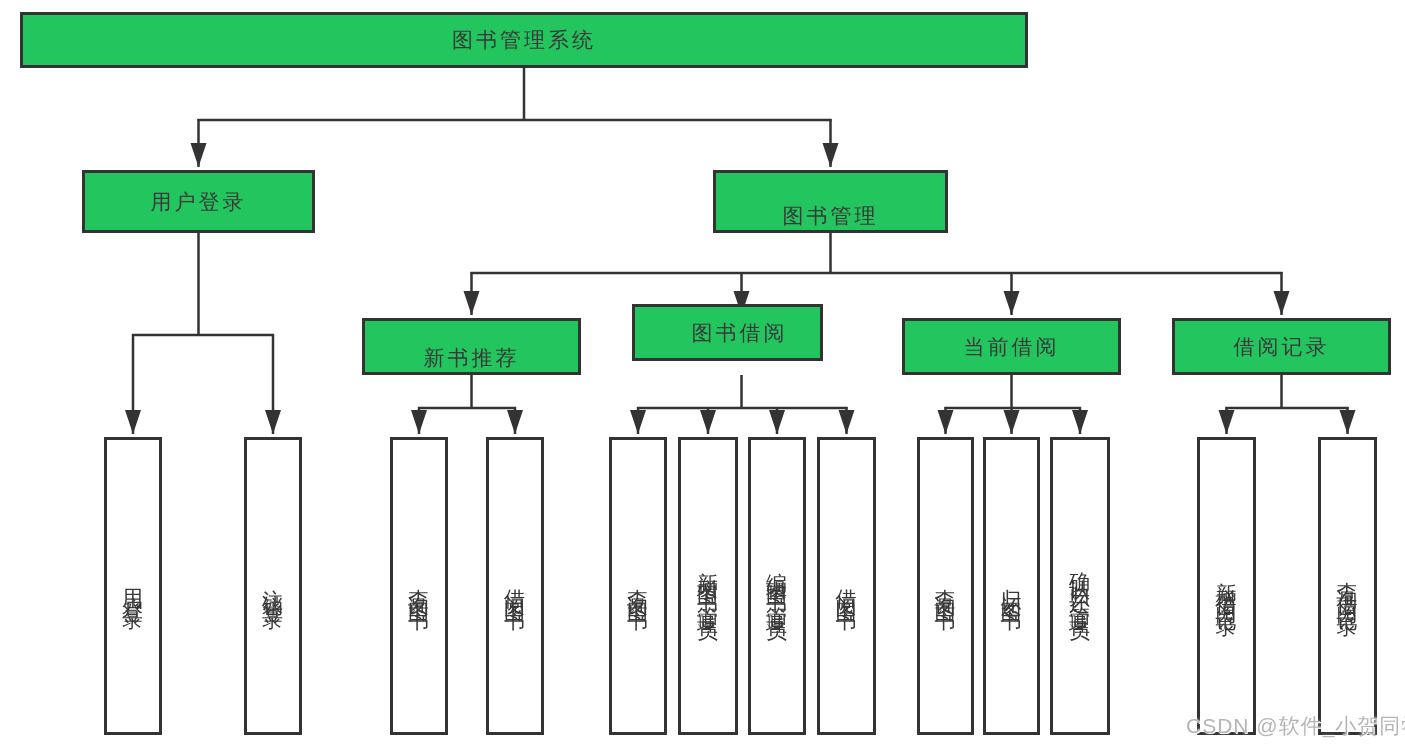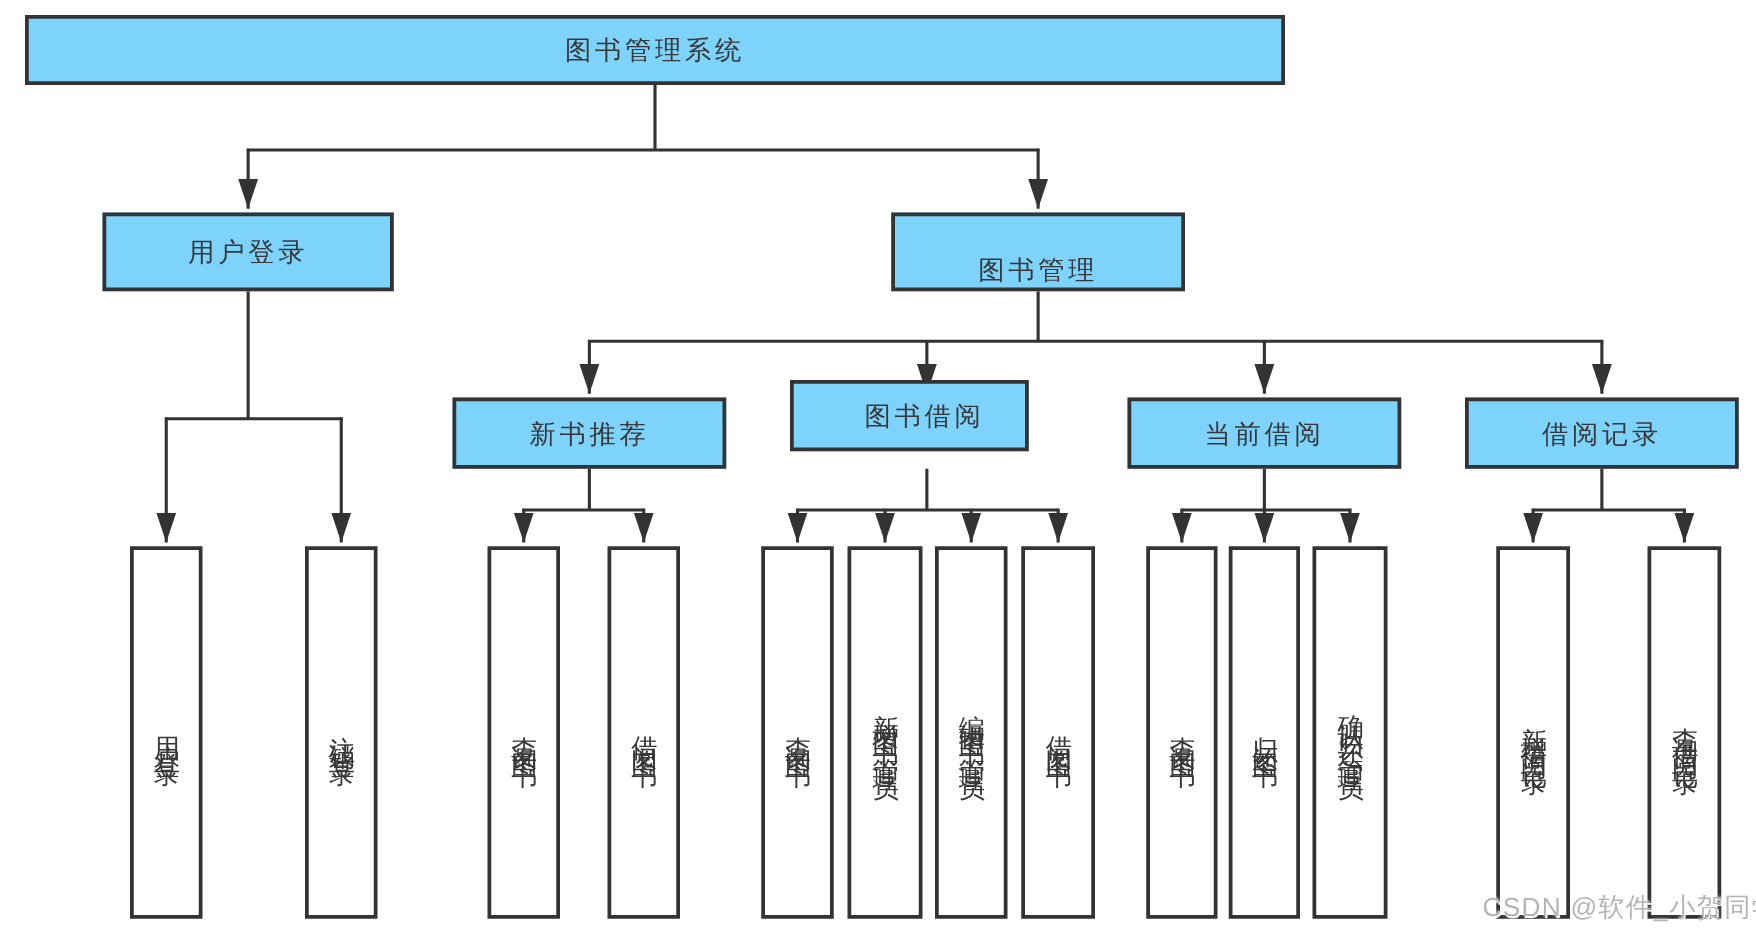--- a/index.html
+++ b/index.html
@@ -18,21 +18,21 @@
   #connectors {
     position: absolute;
     left: 0; top: 0;
     width: 1405px;
     height: 747px;
   }
   .node {
     position: absolute;
     box-sizing: border-box;
     border: 3px solid #333333;
-    background: #7dd3fc;
+    background: #22c55e;
     display: flex;
     align-items: center;
     justify-content: center;
     color: #383838;
     font-size: 21px;
     letter-spacing: 3px;
     z-index: 2;
   }
   .node span { white-space: nowrap; }
   .leaf {
@@ -127,21 +127,21 @@
     <span>图书管理系统</span>
   </div>
 
   <div class="node" style="left:82px; top:170px; width:233px; height:63px;">
     <span>用户登录</span>
   </div>
   <div class="node" style="left:713px; top:170px; width:235px; height:63px;align-items:flex-end;">
     <span>图书管理</span>
   </div>
 
-  <div class="node" style="left:362px; top:318px; width:219px; height:57px;">
+  <div class="node" style="left:362px; top:318px; width:219px; height:57px;align-items:flex-end;">
     <span>新书推荐</span>
   </div>
   <div class="node" style="left:632px; top:304px; width:191px; height:57px;padding-left:24px;">
     <span>图书借阅</span>
   </div>
   <div class="node" style="left:1172px; top:318px; width:219px; height:57px;">
     <span>借阅记录</span>
   </div>
   <div class="node" style="left:902px; top:318px; width:219px; height:57px;">
     <span>当前借阅</span>

